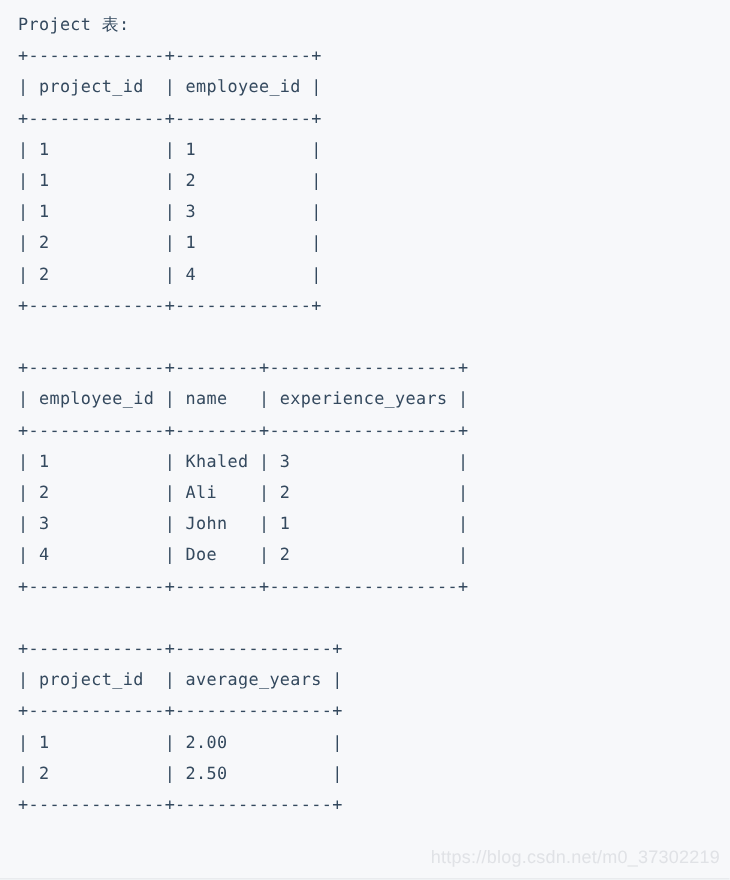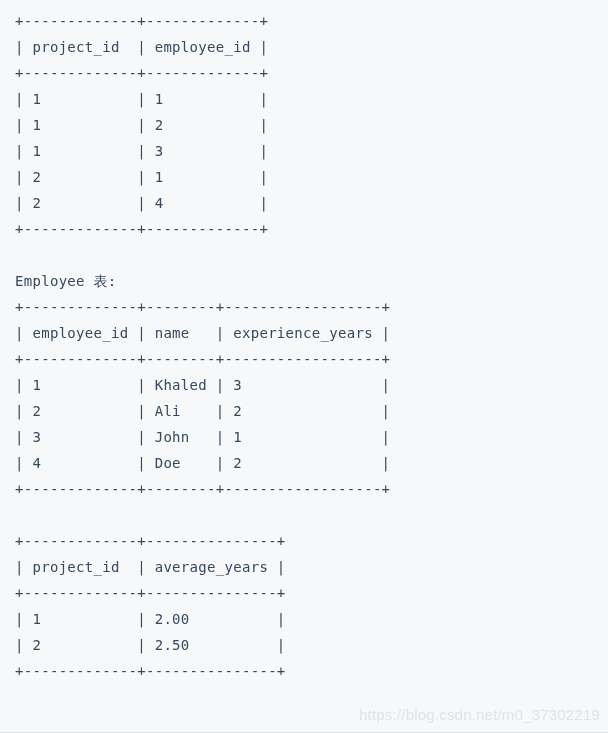--- a/index.html
+++ b/index.html
@@ -56,33 +56,33 @@
     height: 1px;
     background: #dfe3e7;
   }
 </style>
 </head>
 <body>
 
 <div class="code-area">
 
   <div class="table-block">
+    <div class="table-title">Project 表:</div>
     <pre class="ascii-table">+-------------+-------------+
 | project_id  | employee_id |
 +-------------+-------------+
 | 1           | 1           |
 | 1           | 2           |
 | 1           | 3           |
 | 2           | 1           |
 | 2           | 4           |
 +-------------+-------------+</pre>
   </div>
 
   <div class="table-block">
-    <div class="table-title">Employee 表:</div>
     <pre class="ascii-table">+-------------+--------+------------------+
 | employee_id | name   | experience_years |
 +-------------+--------+------------------+
 | 1           | Khaled | 3                |
 | 2           | Ali    | 2                |
 | 3           | John   | 1                |
 | 4           | Doe    | 2                |
 +-------------+--------+------------------+</pre>
   </div>
 

